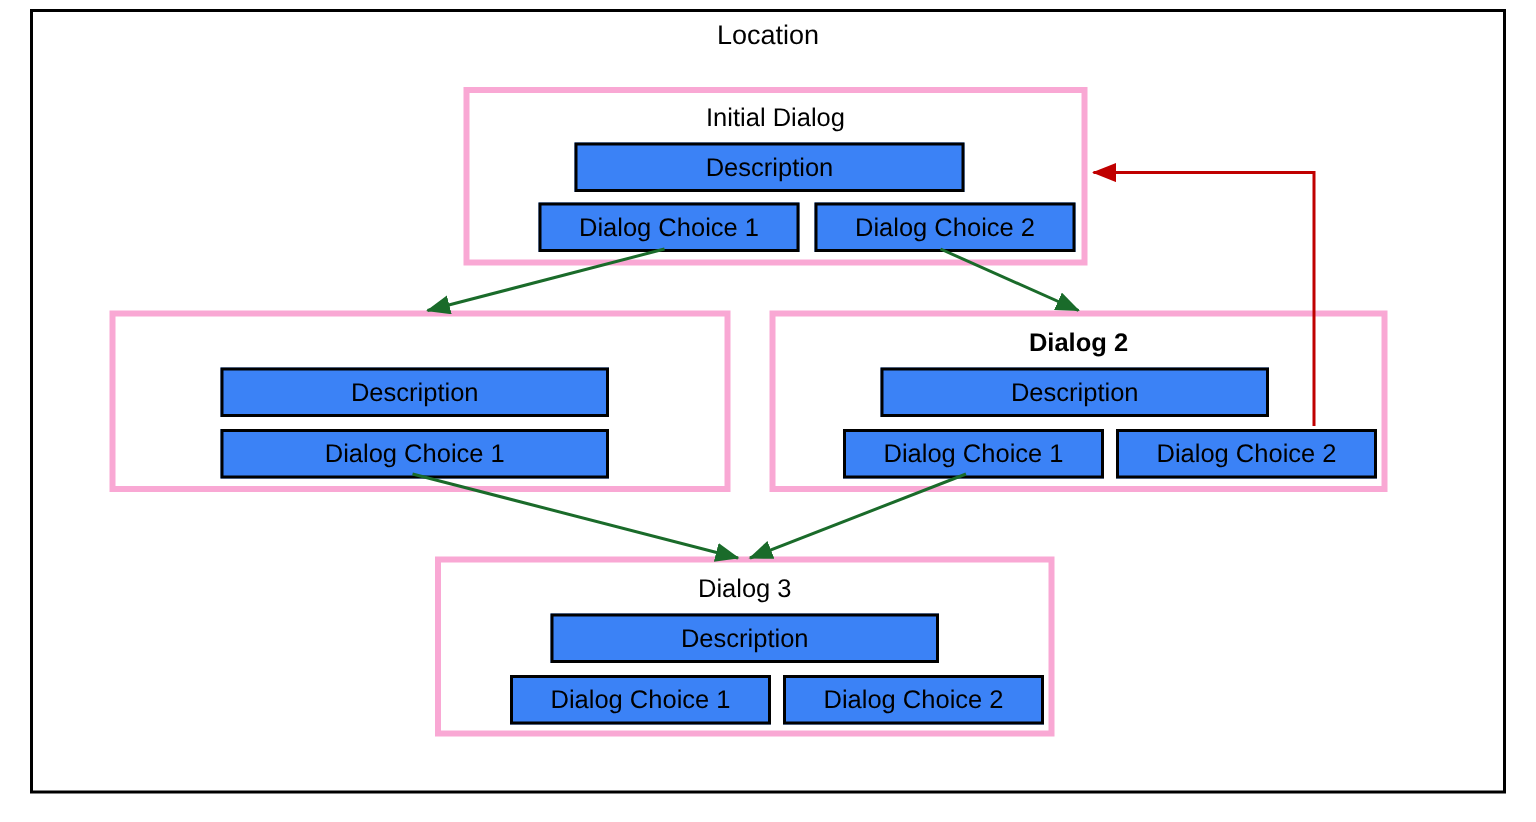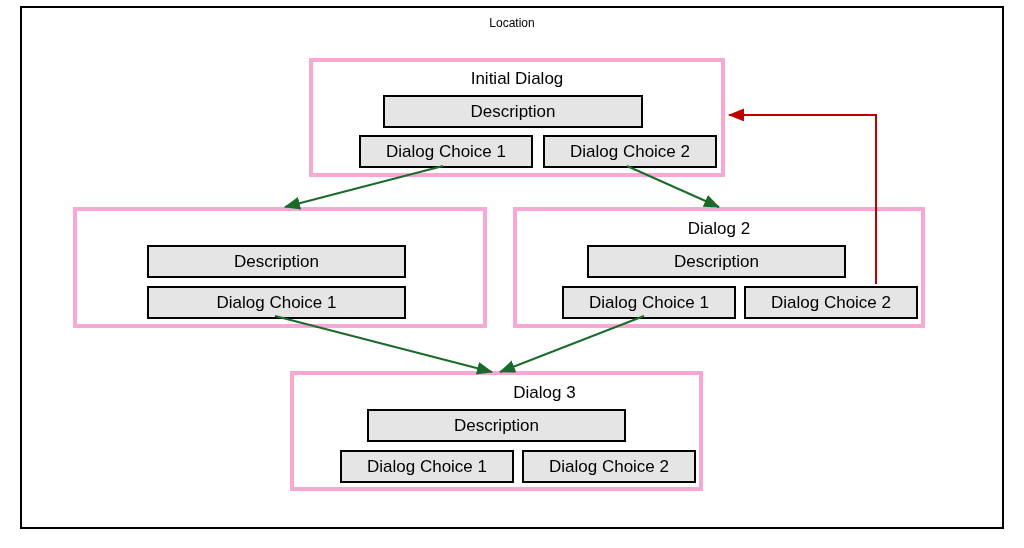--- a/index.html
+++ b/index.html
@@ -27,21 +27,21 @@
     border: 2px solid #000000;
     box-sizing: border-box;
     background: transparent;
   }
   .location-title {
     position: absolute;
     left: 20px;
     top: 12px;
     width: 984px;
     text-align: center;
-    font-size: 12px;
+    font-size: 18px;
     color: #000000;
     line-height: 22px;
   }
   
   .dialog-box {
     position: absolute;
     border: 4px solid #f9a8d4;
     box-sizing: border-box;
     background: #ffffff;
   }
@@ -51,21 +51,21 @@
     width: 100%;
     text-align: center;
     font-size: 17px;
     color: #000000;
     line-height: 22px;
   }
   .sub-box {
     position: absolute;
     border: 2px solid #000000;
     box-sizing: border-box;
-    background: #e5e5e5;
+    background: #3b82f6;
     display: flex;
     align-items: center;
     justify-content: center;
     font-size: 17px;
     color: #000000;
   }
   
   #arrows {
     position: absolute;
     left: 0;
@@ -89,28 +89,28 @@
     <div class="sub-box" style="left:46px; top:73px; width:174px; height:33px;">Dialog Choice 1</div>
     <div class="sub-box" style="left:230px; top:73px; width:174px; height:33px;">Dialog Choice 2</div>
   </div>
 
   <div class="dialog-box" style="left:73px; top:207px; width:414px; height:121px;">
     <div class="sub-box" style="left:70px; top:34px; width:259px; height:33px;">Description</div>
     <div class="sub-box" style="left:70px; top:75px; width:259px; height:33px;">Dialog Choice 1</div>
   </div>
 
   <div class="dialog-box" style="left:513px; top:207px; width:412px; height:121px;">
-    <div class="dialog-title" style="top:7px;">Dialog 2</div>
+    <div class="dialog-title" style="top:7px;font-weight:bold;">Dialog 2</div>
     <div class="sub-box" style="left:70px; top:34px; width:259px; height:33px;">Description</div>
     <div class="sub-box" style="left:45px; top:75px; width:174px; height:33px;">Dialog Choice 1</div>
     <div class="sub-box" style="left:227px; top:75px; width:174px; height:33px;">Dialog Choice 2</div>
   </div>
 
   <div class="dialog-box" style="left:290px; top:371px; width:413px; height:120px;">
-    <div class="dialog-title" style="top:7px;padding-left:48px;">Dialog 3</div>
+    <div class="dialog-title" style="top:7px;">Dialog 3</div>
     <div class="sub-box" style="left:73px; top:34px; width:259px; height:33px;">Description</div>
     <div class="sub-box" style="left:46px; top:75px; width:174px; height:33px;">Dialog Choice 1</div>
     <div class="sub-box" style="left:228px; top:75px; width:174px; height:33px;">Dialog Choice 2</div>
   </div>
 
   <svg id="arrows" viewBox="0 0 1024 548">
     <defs>
       <marker id="head-green" markerWidth="9" markerHeight="9" refX="7.5" refY="3.2" orient="auto" markerUnits="strokeWidth">
         <path d="M0,0 L8,3.2 L0,6.4 z" fill="#1a6b2a"></path>
       </marker>

